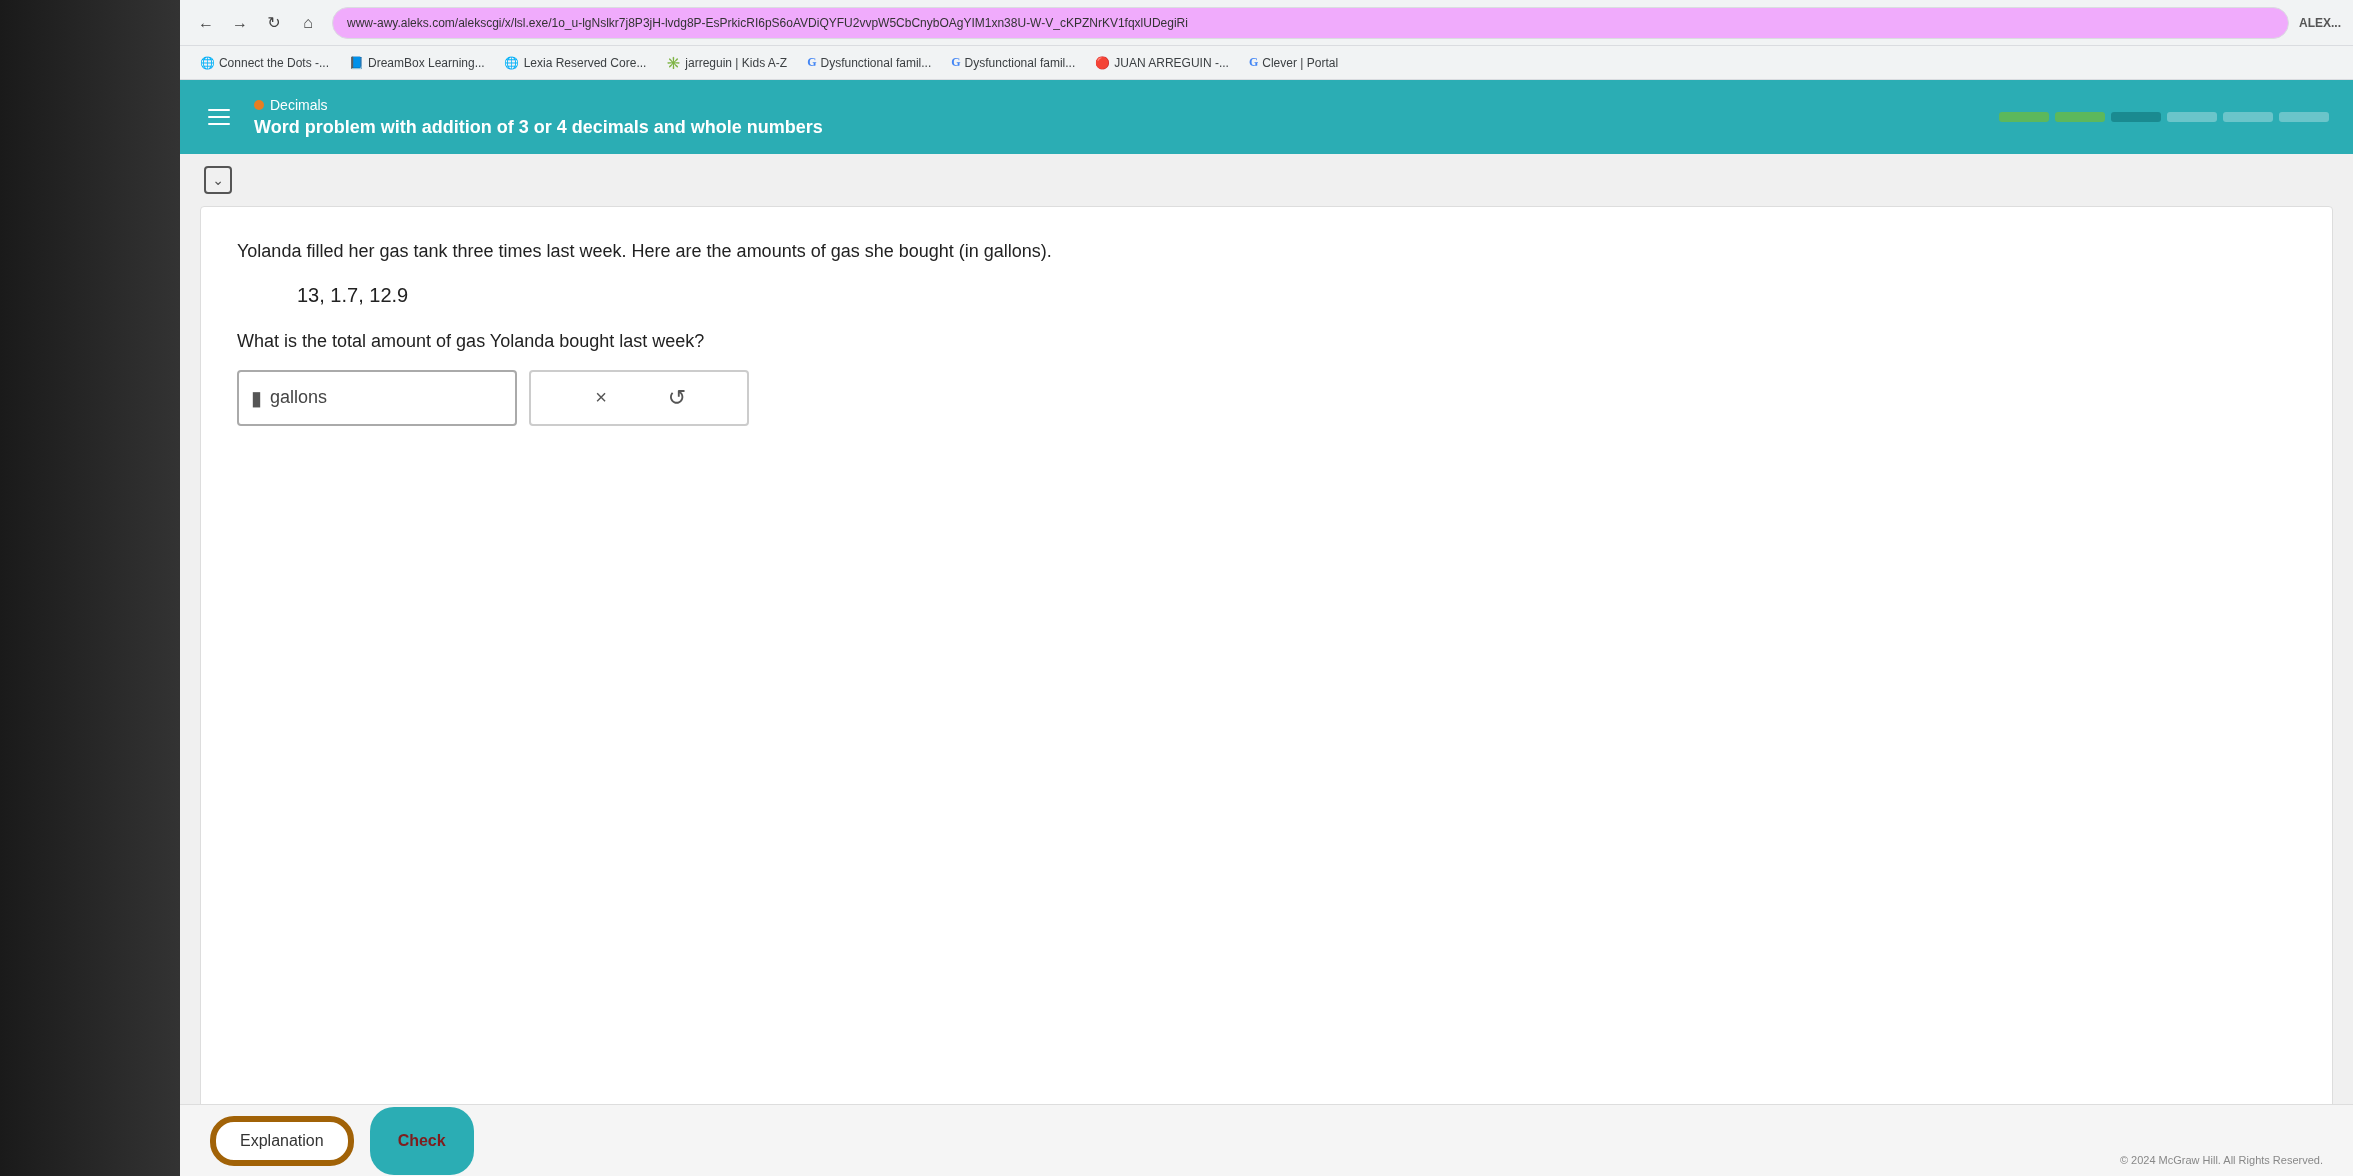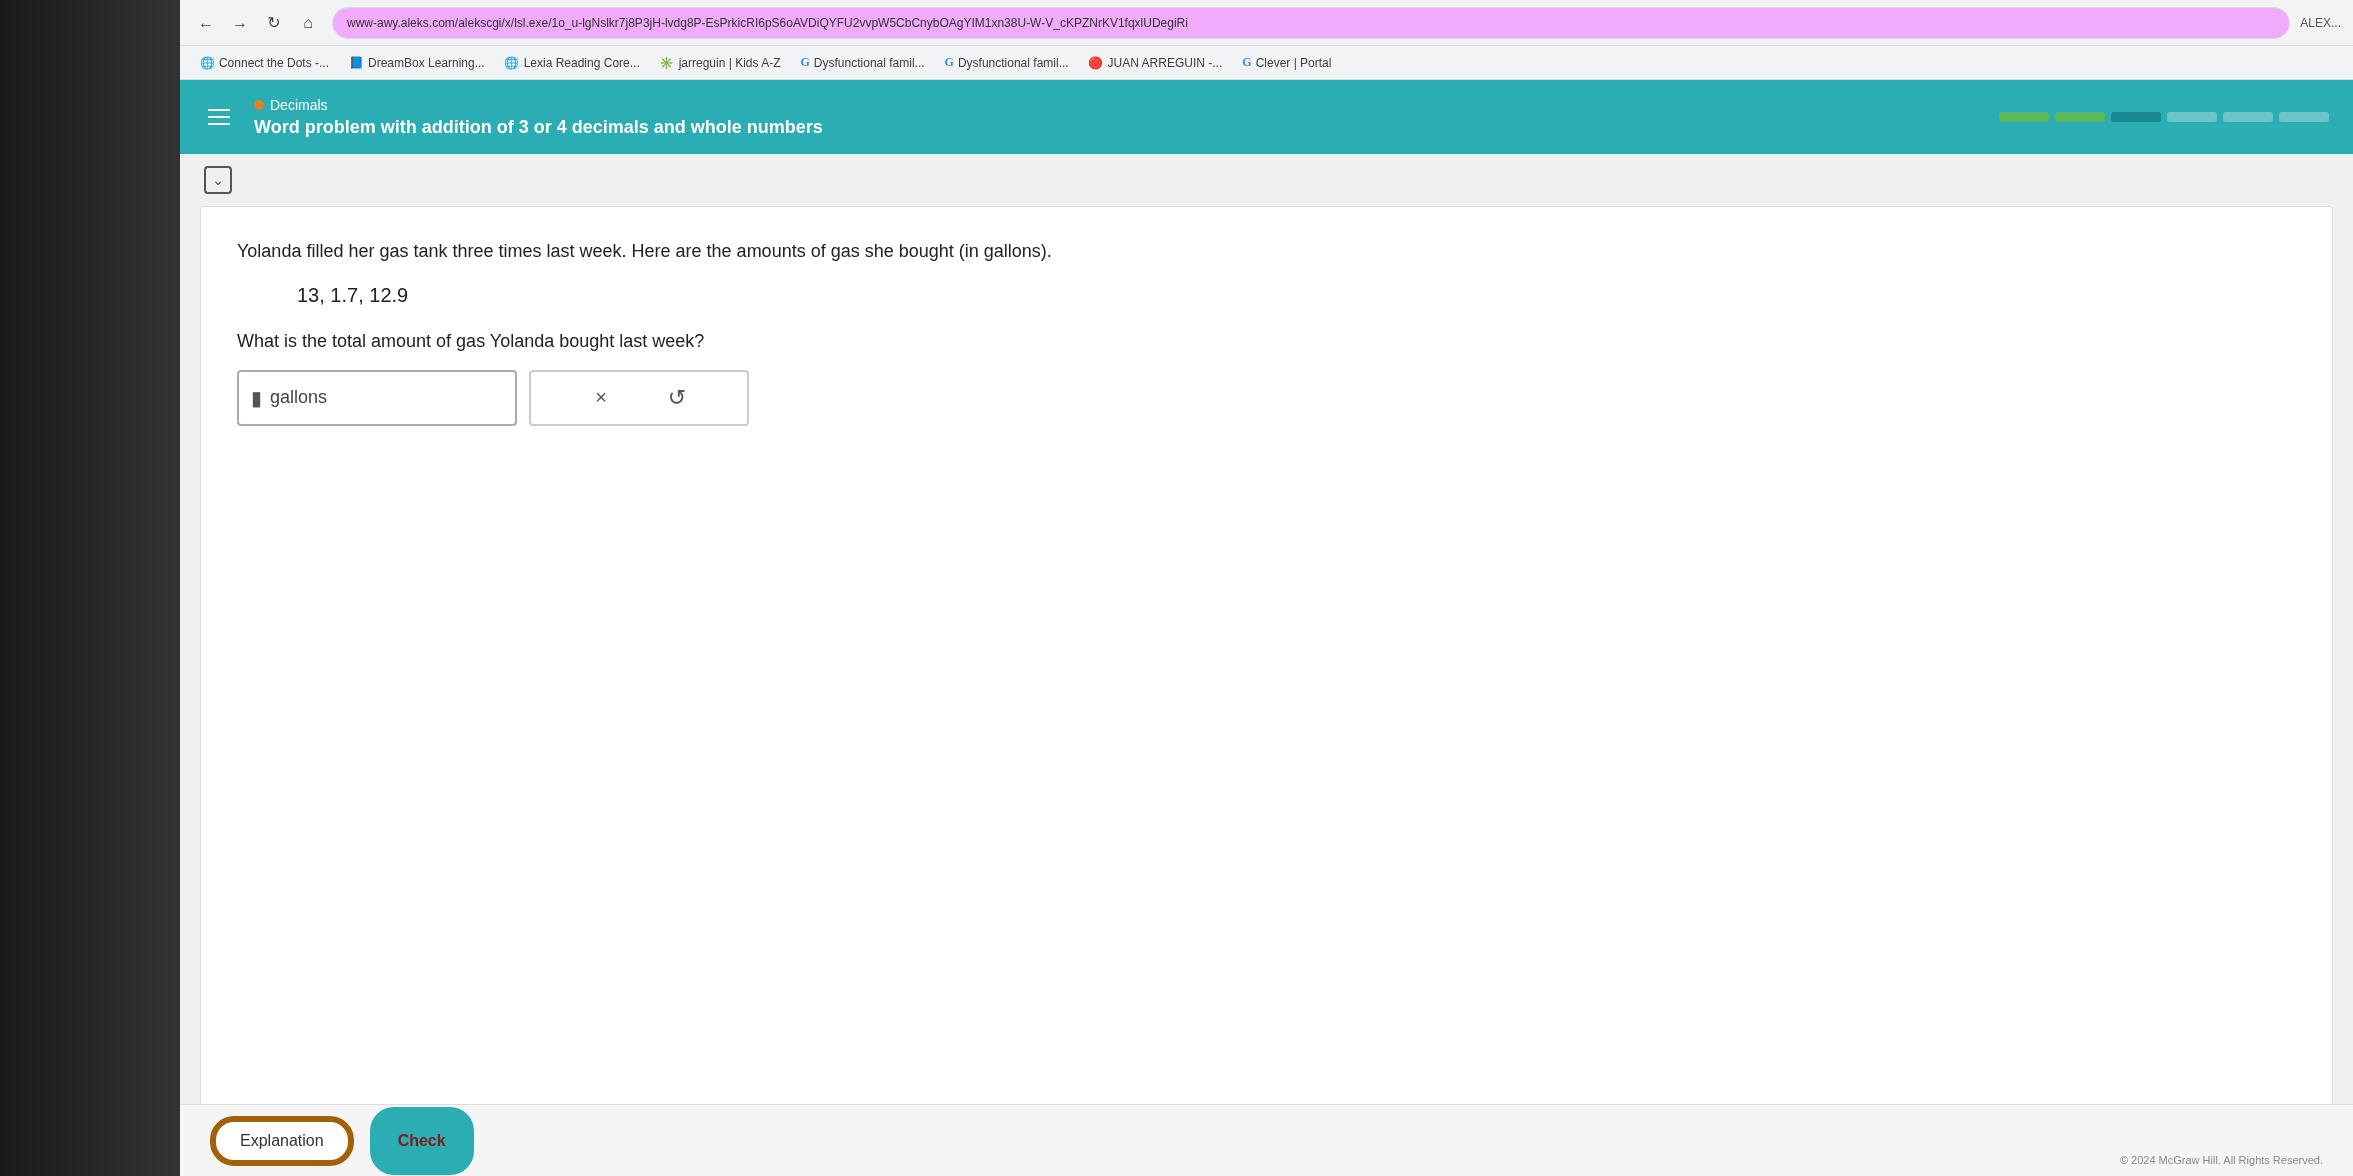--- a/index.html
+++ b/index.html
@@ -369,36 +369,36 @@
     <div class="nav-controls">
       <button class="nav-btn">←</button>
       <button class="nav-btn">→</button>
       <button class="nav-btn">↻</button>
       <button class="nav-btn">⌂</button>
     </div>
     <div class="address-bar">
       <span style="font-size:12px; color:#333;">www-awy.aleks.com/alekscgi/x/lsl.exe/1o_u-lgNslkr7j8P3jH-lvdg8P-EsPrkicRI6pS6oAVDiQYFU2vvpW5CbCnybOAgYIM1xn38U-W-V_cKPZNrKV1fqxlUDegiRi</span>
     </div>
     <div class="profile-area">
-      <span style="font-size:12px; color:#555;">ALEX...</span>
+      <span style="font-size:12px; color:#555;font-weight:bold;">ALEX...</span>
     </div>
   </div>
 
   <div class="bookmarks-bar">
     <div class="bookmark-item">
       <span class="bookmark-icon">🌐</span>
       <span>Connect the Dots -...</span>
     </div>
     <div class="bookmark-item">
       <span class="bookmark-icon">📘</span>
       <span>DreamBox Learning...</span>
     </div>
     <div class="bookmark-item">
       <span class="bookmark-icon">🌐</span>
-      <span>Lexia Reading Core...</span>
+      <span>Lexia Reserved Core...</span>
     </div>
     <div class="bookmark-item">
       <span class="bookmark-icon">✳️</span>
       <span>jarreguin | Kids A-Z</span>
     </div>
     <div class="bookmark-item">
       <span class="bookmark-icon" style="color:#4285f4; font-weight:bold; font-family:serif;">G</span>
       <span>Dysfunctional famil...</span>
     </div>
     <div class="bookmark-item">

